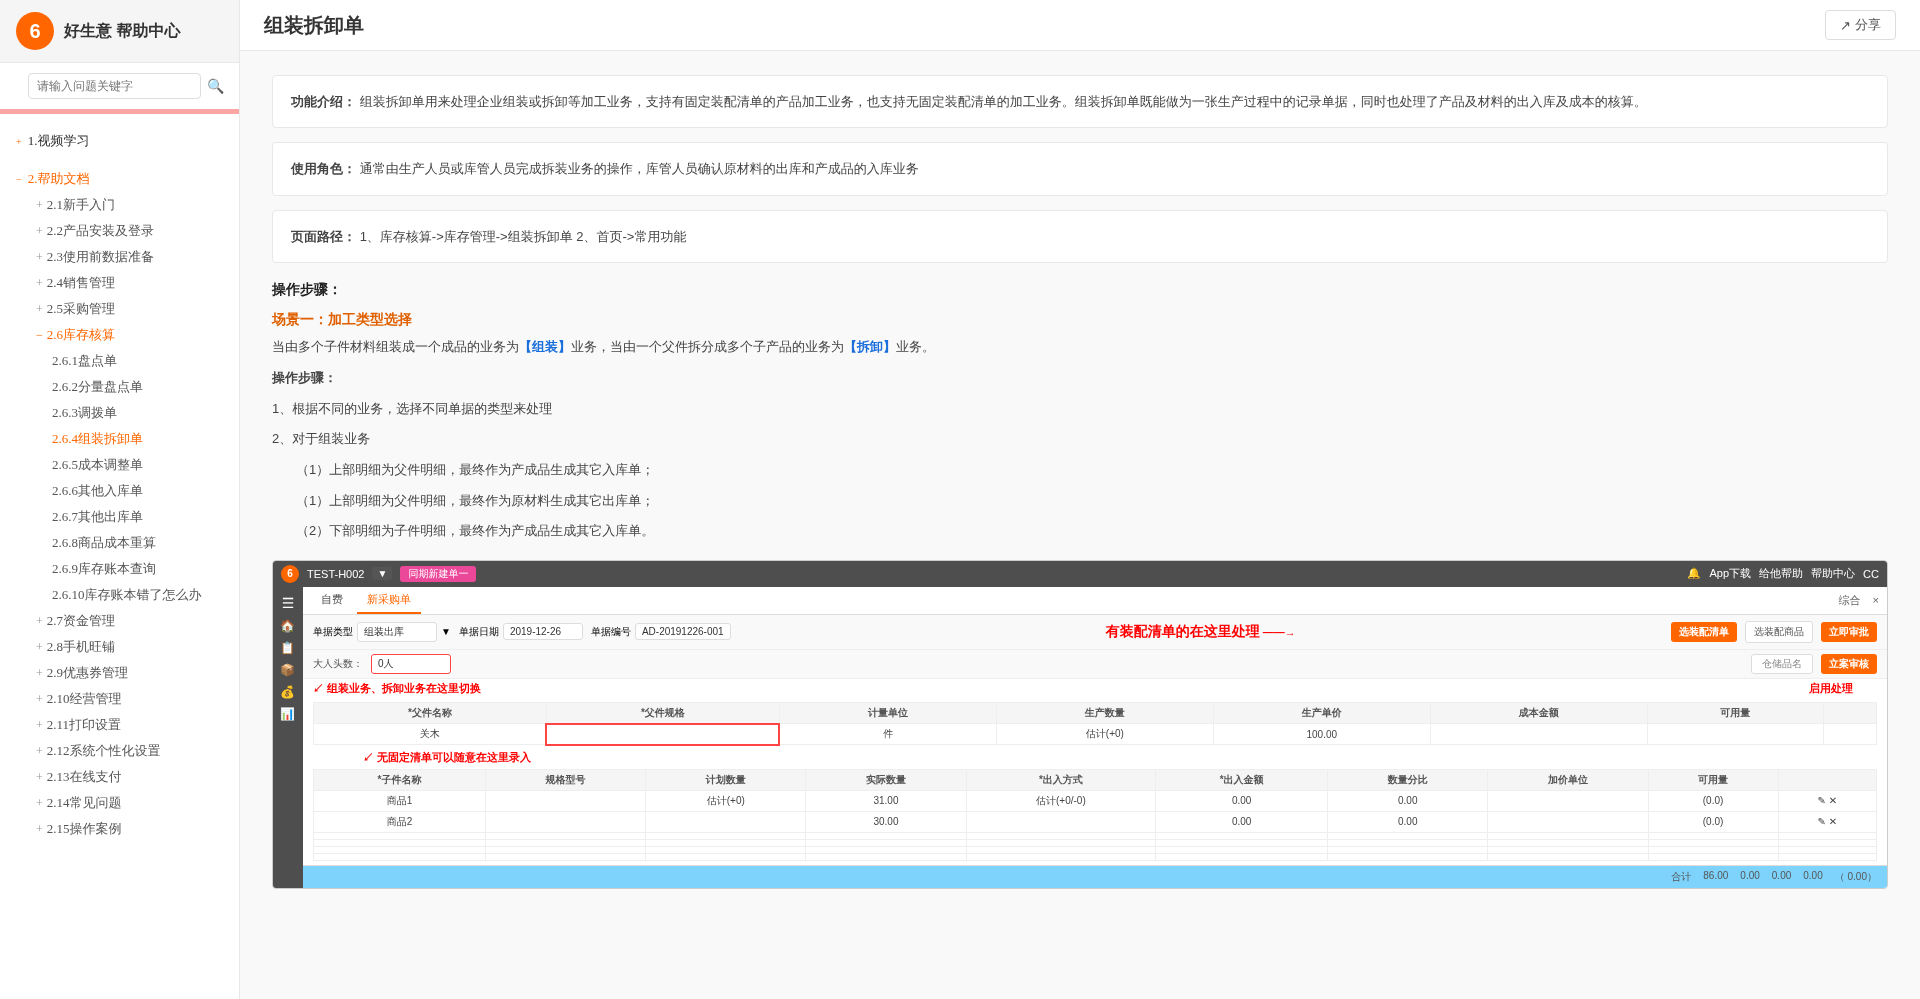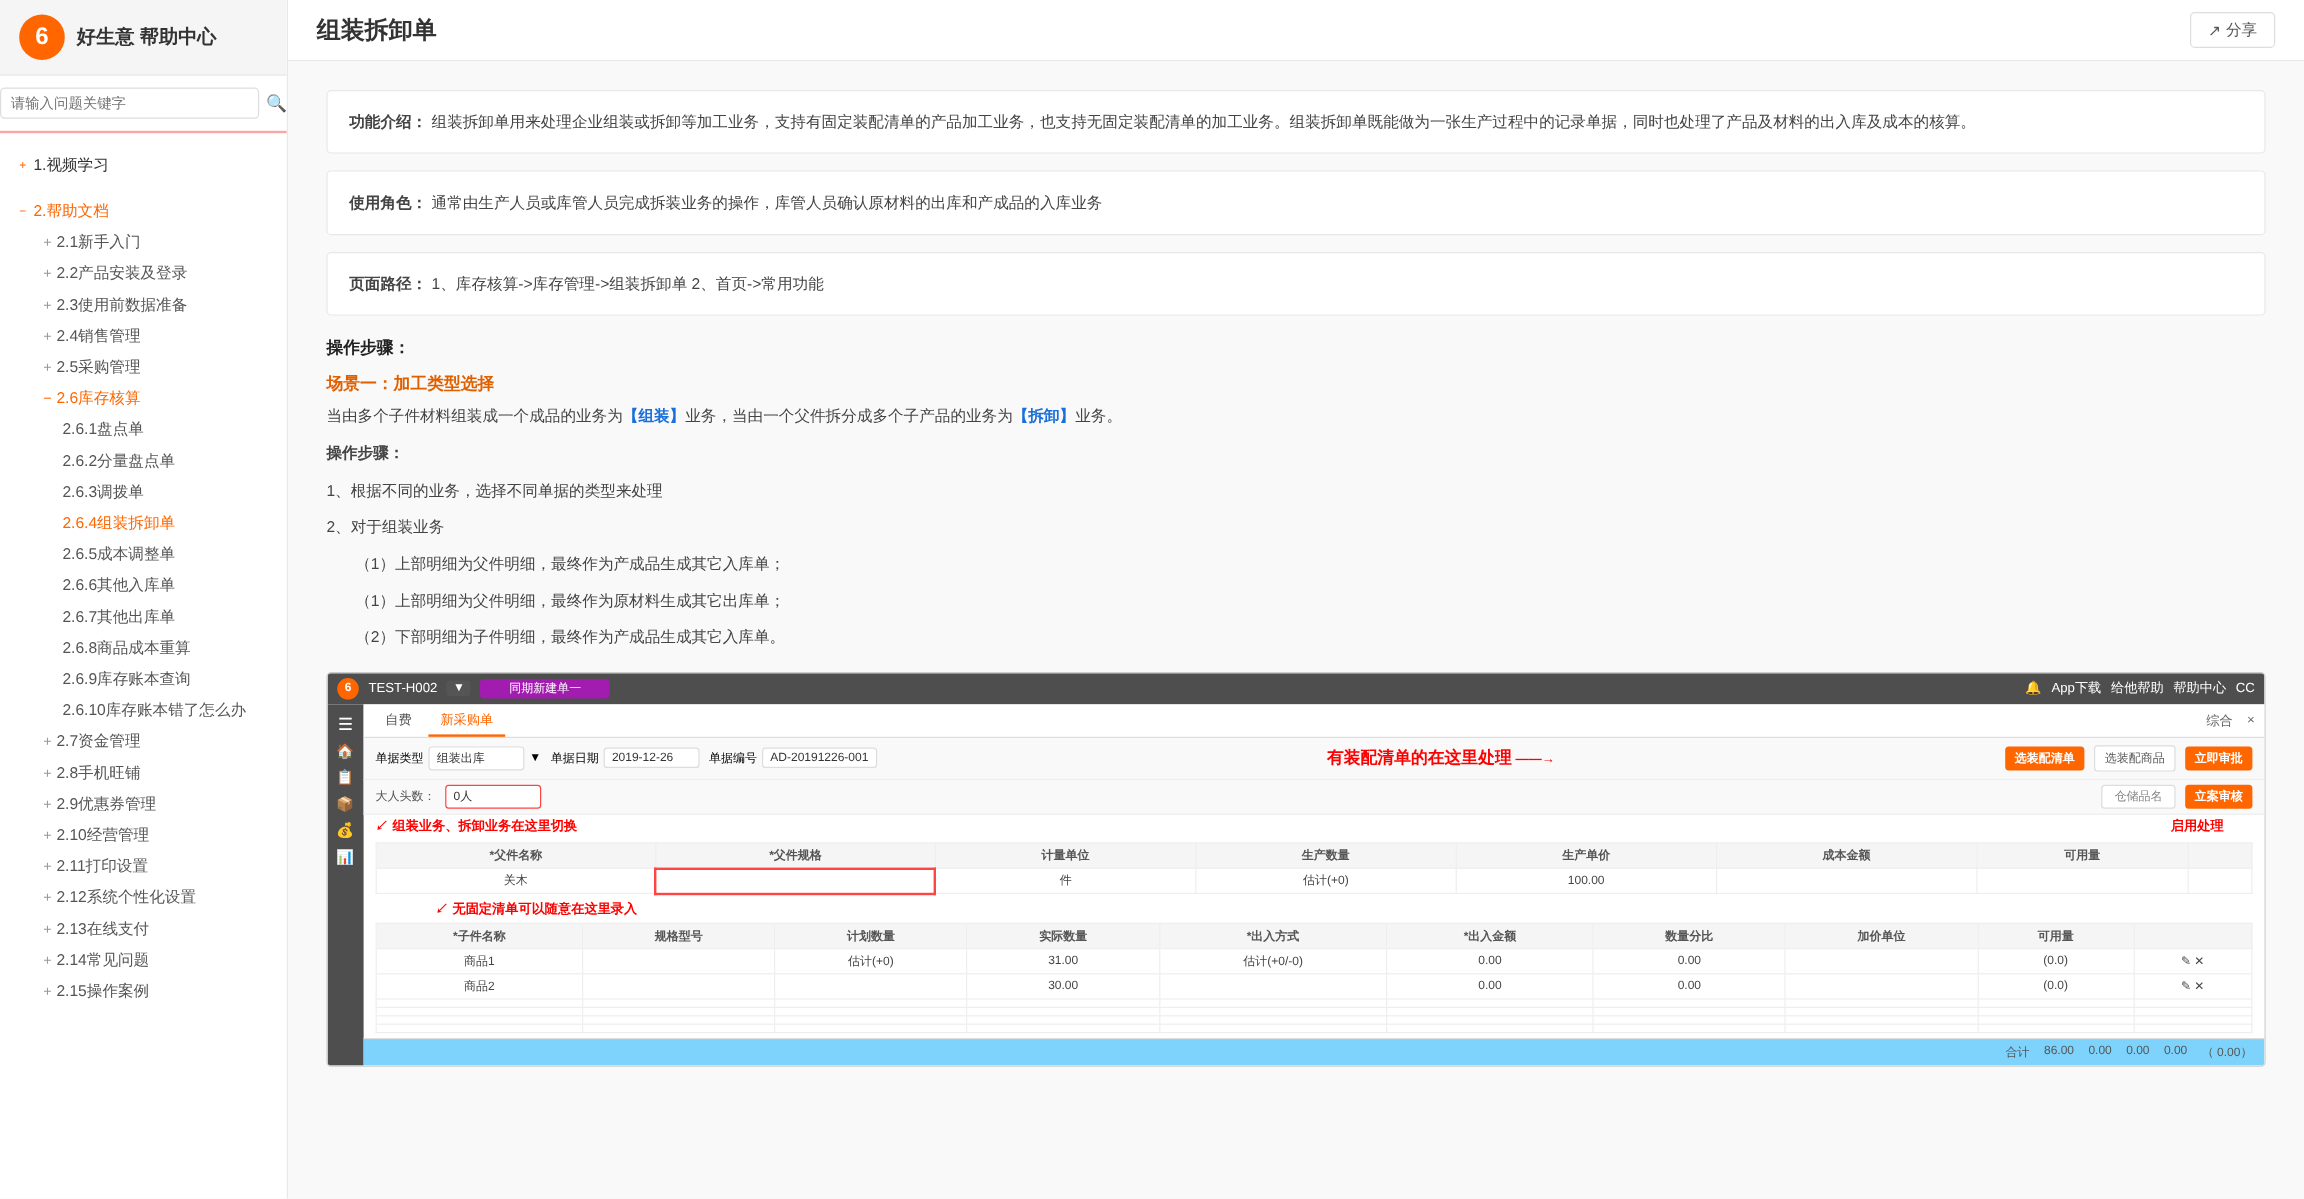--- a/index.html
+++ b/index.html
@@ -28,41 +28,42 @@
       width: 38px; height: 38px;
       background: #ff6600;
       border-radius: 50%;
       display: flex; align-items: center; justify-content: center;
       color: #fff; font-size: 20px; font-weight: bold;
     }
     #logo-text {
       font-size: 16px; font-weight: bold; color: #333;
     }
     #search-bar {
-      padding: 10px 0;
-      border-bottom: 2px solid #fca5a5;
+      padding: 10px 28px;
+      border-bottom: 5px solid #fca5a5;
       display: flex; align-items: center; gap: 6px;
     }
     #search-input {
       flex: 1;
       border: 1px solid #ddd;
       border-radius: 4px;
       padding: 5px 8px;
       font-size: 12px;
       outline: none;
     }
     #search-icon-btn {
       cursor: pointer;
       color: #999;
       font-size: 14px;
     }
     #nav-tree {
       flex: 1;
       overflow-y: auto;
       padding: 8px 0;
+      font-family: Liberation Serif, serif;
     }
     .nav-section {
       padding: 6px 16px;
     }
     .nav-section-title {
       font-size: 13px;
       color: #333;
       cursor: pointer;
       display: flex;
       align-items: center;
@@ -451,21 +452,21 @@
 
     <div class="screenshot-container">
       <div class="screenshot-inner">
         <div class="mock-app">
 
           <div class="mock-top-bar">
             <div class="mock-top-left">
               <div class="mock-logo-sm">6</div>
               <span>TEST-H002</span>
               <span style="background:#555;border-radius:3px;padding:1px 5px;font-size:10px;">▼</span>
-              <span style="background:#a21caf;border-radius:3px;padding:1px 24px;font-size:10px;">同期新建单一</span>
+              <span style="background:#ec4899;border-radius:3px;padding:1px 8px;font-size:10px;">同期新建单一</span>
             </div>
             <div class="mock-top-right">
               <span>🔔</span>
               <span>App下载</span>
               <span>给他帮助</span>
               <span>帮助中心</span>
               <span>CC</span>
             </div>
           </div>
 

